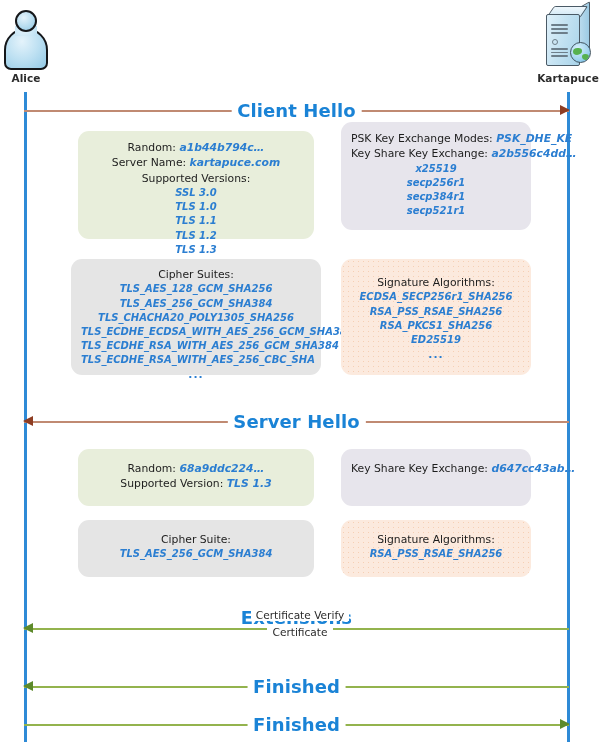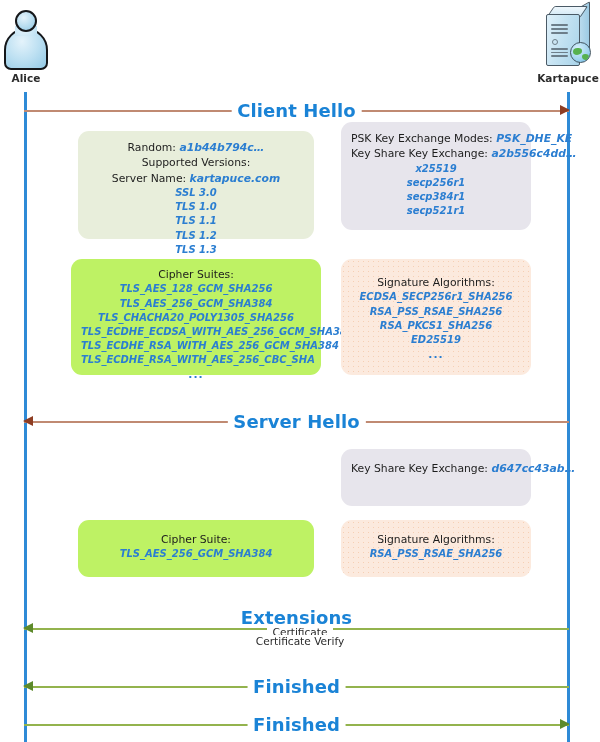--- a/index.html
+++ b/index.html
@@ -174,21 +174,21 @@
     font-style:italic;
     font-weight:600;
     white-space:nowrap;
   }
   .box .ellipsis{
     font-size:10.8px;color:#2b7ed1;font-weight:700;letter-spacing:1px;
   }
 
   .box.green{background:#e8eedb;}
   .box.lav{background:#e7e5ec;}
-  .box.blue{background:#bef264;}
+  .box.blue{background:#e5e5e5;}
   .box.peach{
     background:#fceade;
     background-image:radial-gradient(#f6cfb4 0.7px, transparent 0.8px);
     background-size:5px 5px;
   }
 </style>
 </head>
 <body>
 
 <div id="diagram">
@@ -226,25 +226,25 @@
     <div class="line"></div>
     <div class="head-r"></div>
     <div class="caption">Client Hello</div>
   </div>
 
   <div class="box green" id="ch-basics" style="left:70px;top:131px;width:236px;height:108px;">
     <div class="row">
       <span>Random:</span>
       <span class="val">a1b44b794c…</span>
     </div>
-    <div class="row">Supported Versions:</div>
     <div class="row">
       <span>Server Name:</span>
       <span class="val">kartapuce.com</span>
     </div>
+    <div class="row">Supported Versions:</div>
     <div class="item">SSL 3.0</div>
     <div class="item">TLS 1.0</div>
     <div class="item">TLS 1.1</div>
     <div class="item">TLS 1.2</div>
     <div class="item">TLS 1.3</div>
   </div>
 
   <div class="box lav" id="ch-kex" style="left:333px;top:122px;width:190px;height:108px;">
     <div class="row">
       <span>PSK Key Exchange Modes:</span>
@@ -279,20 +279,30 @@
     <div class="item">ED25519</div>
     <div class="ellipsis">...</div>
   </div>
 
   <div class="msg c-brown" style="top:421px;">
     <div class="line"></div>
     <div class="head-l"></div>
     <div class="caption">Server Hello</div>
   </div>
 
+  <div class="box green" id="sh-basics" style="left:70px;top:449px;width:236px;height:57px;padding-top:12px;">
+    <div class="row">
+      <span>Random:</span>
+      <span class="val">68a9ddc224…</span>
+    </div>
+    <div class="row">
+      <span>Supported Version:</span>
+      <span class="val">TLS 1.3</span>
+    </div>
+  </div>
 
   <div class="box lav" id="sh-kex" style="left:333px;top:449px;width:190px;height:57px;padding-top:12px;">
     <div class="row">
       <span>Key Share Key Exchange:</span>
       <span class="val">d647cc43ab…</span>
     </div>
   </div>
 
   <div class="box blue" id="sh-cipher" style="left:70px;top:520px;width:236px;height:57px;padding-top:12px;">
     <div class="row">Cipher Suite:</div>
@@ -305,21 +315,21 @@
   </div>
 
   <div class="msg c-green" style="top:628px;">
     <div class="line"></div>
     <div class="head-l"></div>
     <div class="caption" style="top:-11px;">Extensions</div>
   </div>
   <div class="sub-caption" style="top:626px;">
     <span>Certificate</span>
   </div>
-  <div class="sub-caption" style="top:635px;">
+  <div class="sub-caption" style="top:609px;">
     <span>Certificate Verify</span>
   </div>
 
   <div class="msg c-green" style="top:686px;">
     <div class="line"></div>
     <div class="head-l"></div>
     <div class="caption">Finished</div>
   </div>
 
   <div class="msg c-green" style="top:724px;">

